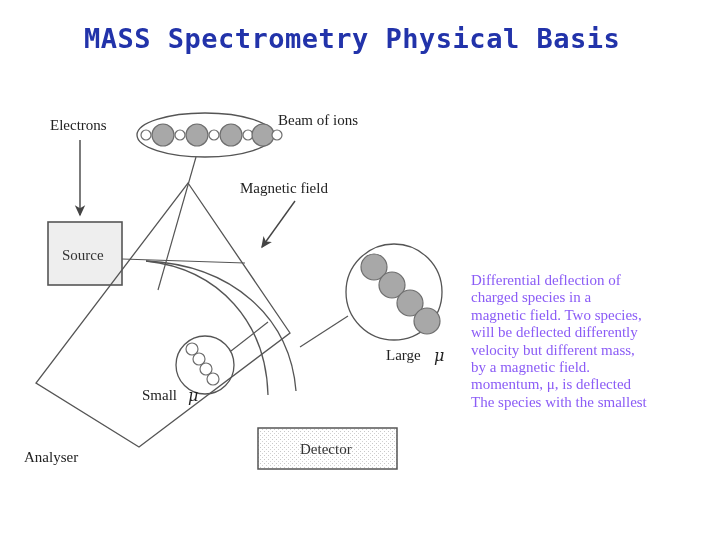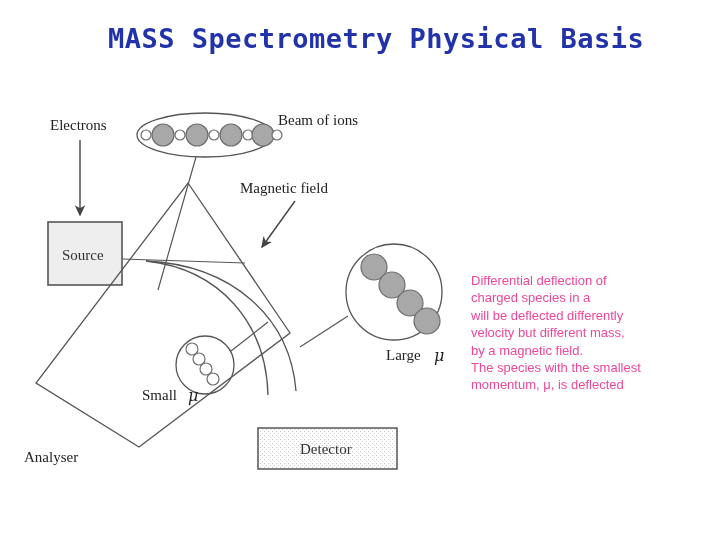--- a/index.html
+++ b/index.html
@@ -18,21 +18,21 @@
   #slide {
     position: absolute;
     left: 0; top: 0;
     width: 720px;
     height: 540px;
     background: #ffffff;
   }
   
   #title {
     position: absolute;
-    left: 108px;
+    left: 84px;
     top: 22px;
     width: 560px;
     font-family: "DejaVu Sans Mono", "Liberation Mono", monospace;
     font-size: 27px;
     font-weight: bold;
     letter-spacing: 0.5px;
     color: #2233aa;
     white-space: nowrap;
     line-height: 34px;
   }
@@ -43,24 +43,24 @@
     top: 95px;
     width: 470px;
     height: 400px;
   }
   
   #bodytext {
     position: absolute;
     left: 471px;
     top: 272px;
     width: 242px;
-    font-family: Liberation Sans, sans-serif;
-    font-size: 13px;
+    font-family: Liberation Serif, serif;
+    font-size: 15px;
     line-height: 17.4px;
-    color: #ec4899;
+    color: #8b5cf6;
   }
   #bodytext p {
     margin: 0;
   }
   
   .lbl {
     font-family: "Liberation Serif", "DejaVu Serif", serif;
     font-size: 15px;
     fill: #222222;
   }
@@ -158,20 +158,21 @@
     </g>
 
     <rect x="258" y="333" width="139" height="41" fill="url(#stipple)" stroke="#555555" stroke-width="1.5"></rect>
     <text class="lbl-box" x="300" y="359">Detector</text>
 
   </svg>
 
   <div id="bodytext">
     <p>Differential deflection of</p>
     <p>charged species in a</p>
+    <p>magnetic field. Two species,</p>
     <p>will be deflected differently</p>
     <p>velocity but different mass,</p>
     <p>by a magnetic field.</p>
+    <p>momentum, μ, is deflected</p>
     <p>The species with the smallest</p>
-    <p>momentum, μ, is deflected</p>
   </div>
 
 </div>
 
 </body></html>

